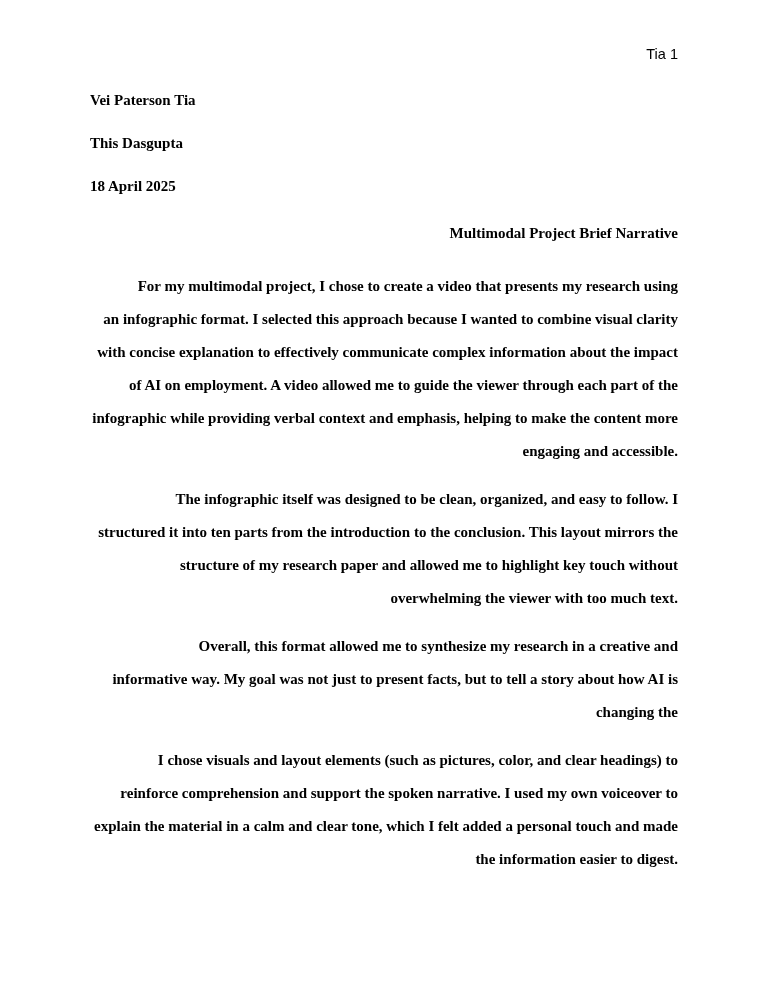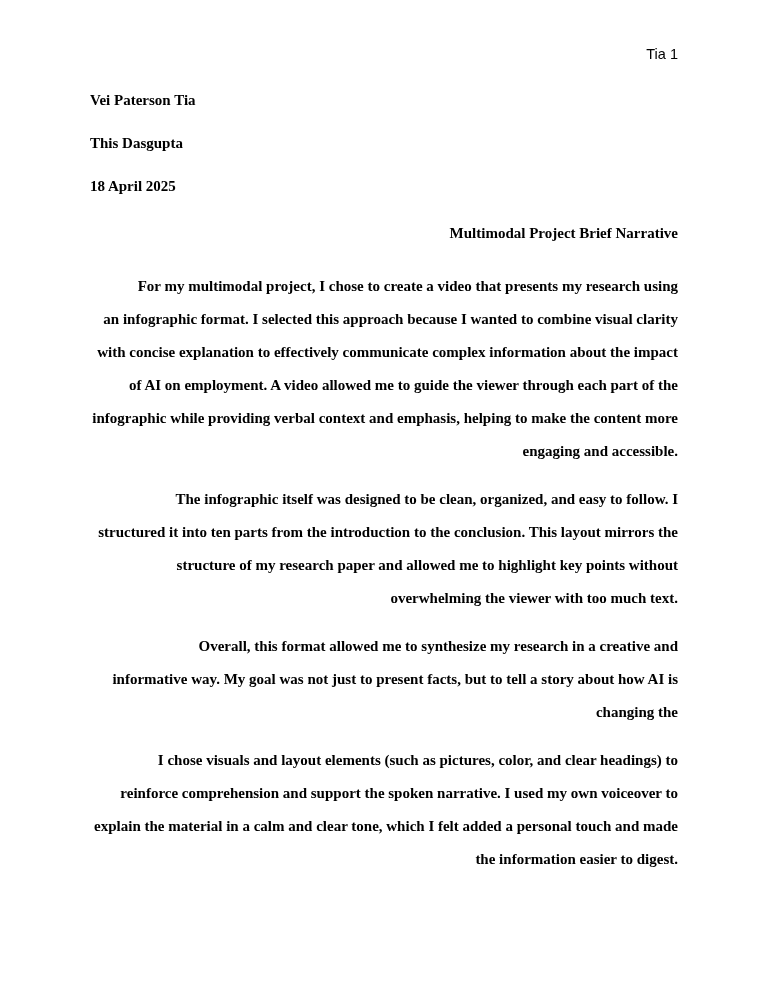--- a/index.html
+++ b/index.html
@@ -65,20 +65,20 @@
 
     <p class="heading-line">This Dasgupta</p>
 
 
     <p class="heading-line">18 April 2025</p>
 
     <p class="essay-title">Multimodal Project Brief Narrative</p>
 
     <p class="body-para">For my multimodal project, I chose to create a video that presents my research using an infographic format. I selected this approach because I wanted to combine visual clarity with concise explanation to effectively communicate complex information about the impact of AI on employment. A video allowed me to guide the viewer through each part of the infographic while providing verbal context and emphasis, helping to make the content more engaging and accessible.</p>
 
-    <p class="body-para">The infographic itself was designed to be clean, organized, and easy to follow. I structured it into ten parts from the introduction to the conclusion. This layout mirrors the structure of my research paper and allowed me to highlight key points without overwhelming the viewer with too much text.</p>
+    <p class="body-para">The infographic itself was designed to be clean, organized, and easy to follow. I structured it into ten parts from the introduction to the conclusion. This layout mirrors the structure of my research paper and allowed me to highlight key touch without overwhelming the viewer with too much text.</p>
 
     <p class="body-para">Overall, this format allowed me to synthesize my research in a creative and informative way. My goal was not just to present facts, but to tell a story about how AI is changing the</p>
 
     <p class="body-para">I chose visuals and layout elements (such as pictures, color, and clear headings) to reinforce comprehension and support the spoken narrative. I used my own voiceover to explain the material in a calm and clear tone, which I felt added a personal touch and made the information easier to digest.</p>
 
   </div>
 </div>
 
 </body></html>

